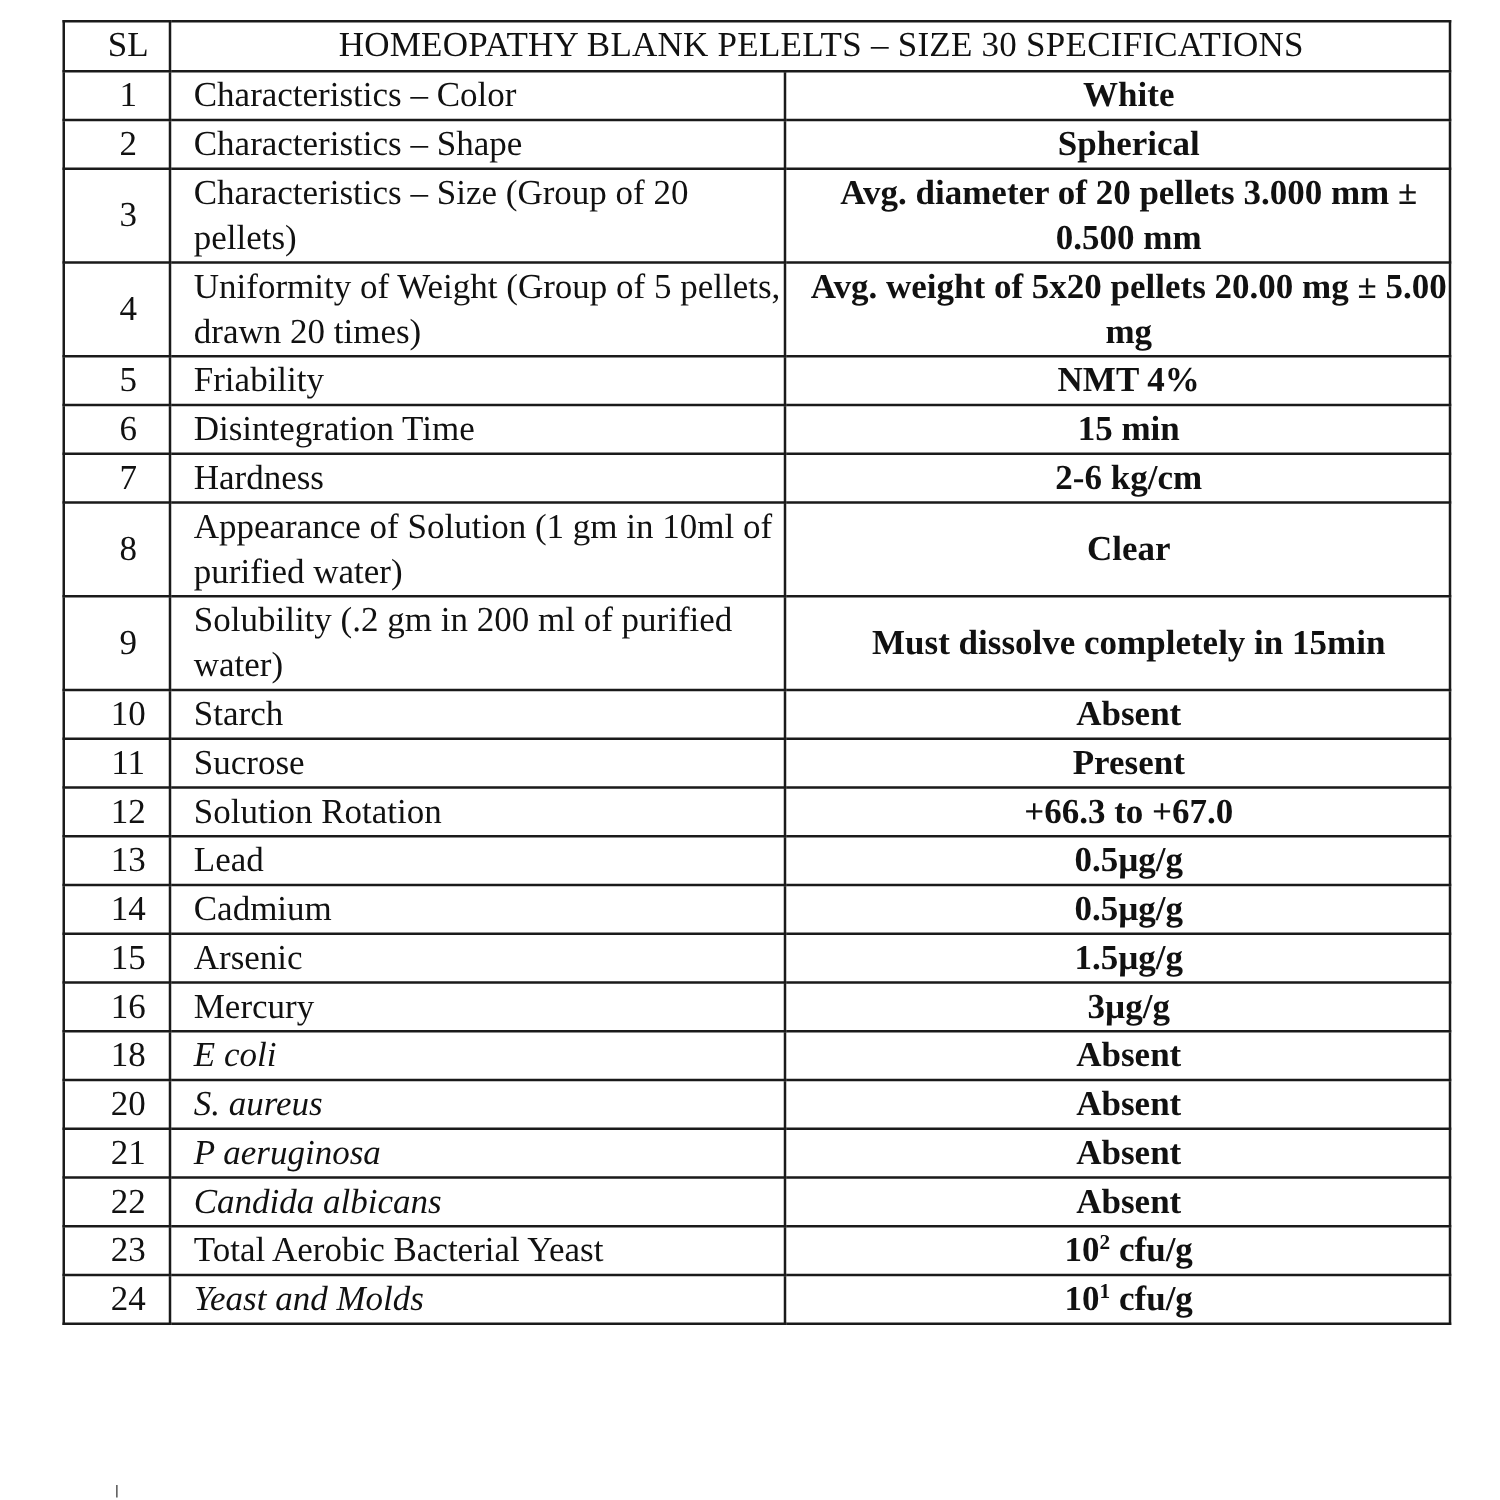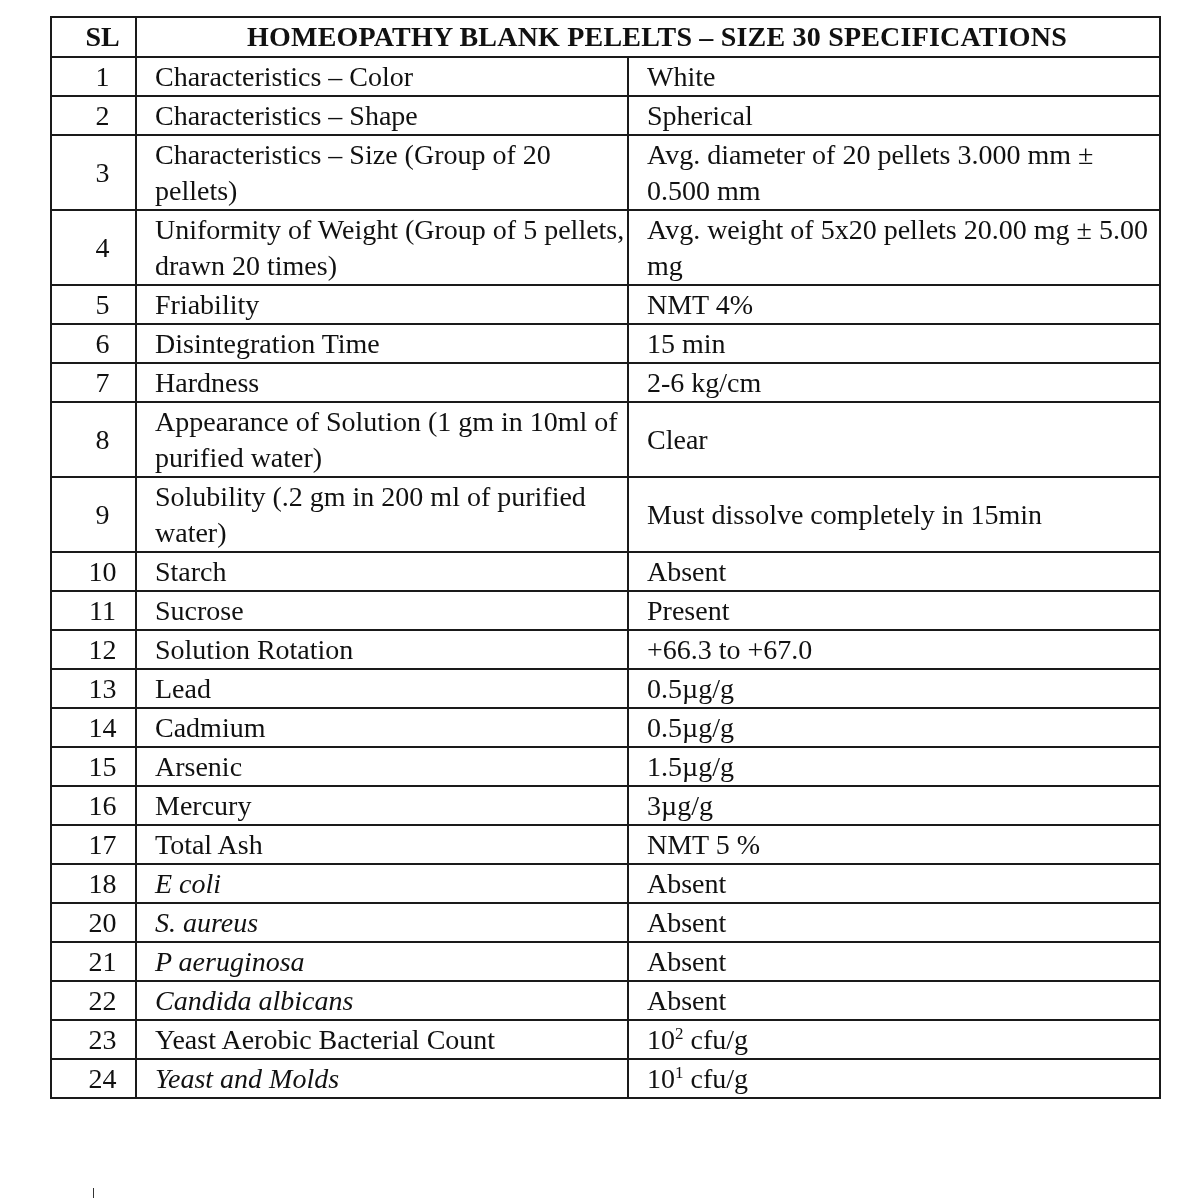--- a/index.html
+++ b/index.html
@@ -27,33 +27,33 @@
   }
   table.spec td, table.spec th {
     border: 2px solid #1a1a1a;
     padding: 0 0 0 18px;
     vertical-align: middle;
   }
   col.c-sl { width: 85px; }
   col.c-param { width: 492px; }
   col.c-val { width: auto; }
   th {
-    font-weight: bold;
+    font-weight: normal;
     text-align: left;
     height: 38px;
   }
   th.sl-head { text-align: center; padding: 0; }
   th.title-head { text-align: center; padding: 0; letter-spacing: 0.2px; margin-left: 28px; }
   td.sl {
     text-align: center;
     padding: 0;
   }
   td.param { font-weight: normal; margin-top: 15px; }
   td.param.italic { font-style: italic; }
-  td.val { font-weight: normal; }
+  td.val { font-weight: bold; text-align: center; }
   tr.r1 td { height: 37px; }
   tr.r2 td { height: 73px; }
   sup { font-size: 17px; line-height: 0; vertical-align: 10px; }
   .tick {
     position: absolute;
     left: 93px;
     top: 1188px;
     width: 1px;
     height: 10px;
     background: #333;
@@ -149,25 +149,20 @@
       <td class="sl">15</td>
       <td class="param">Arsenic</td>
       <td class="val">1.5µg/g</td>
     </tr>
     <tr class="r1">
       <td class="sl">16</td>
       <td class="param">Mercury</td>
       <td class="val">3µg/g</td>
     </tr>
     <tr class="r1">
-      <td class="sl">17</td>
-      <td class="param">Total Ash</td>
-      <td class="val">NMT 5 %</td>
-    </tr>
-    <tr class="r1">
       <td class="sl">18</td>
       <td class="param italic">E coli</td>
       <td class="val">Absent</td>
     </tr>
     <tr class="r1">
       <td class="sl">20</td>
       <td class="param italic">S. aureus</td>
       <td class="val">Absent</td>
     </tr>
     <tr class="r1">
@@ -175,21 +170,21 @@
       <td class="param italic">P aeruginosa</td>
       <td class="val">Absent</td>
     </tr>
     <tr class="r1">
       <td class="sl">22</td>
       <td class="param italic">Candida albicans</td>
       <td class="val">Absent</td>
     </tr>
     <tr class="r1">
       <td class="sl">23</td>
-      <td class="param">Yeast Aerobic Bacterial Count</td>
+      <td class="param">Total Aerobic Bacterial Yeast</td>
       <td class="val"><span>10</span><sup>2</sup><span> cfu/g</span></td>
     </tr>
     <tr class="r1">
       <td class="sl">24</td>
       <td class="param italic">Yeast and Molds</td>
       <td class="val"><span>10</span><sup>1</sup><span> cfu/g</span></td>
     </tr>
   </tbody>
 </table>
 

